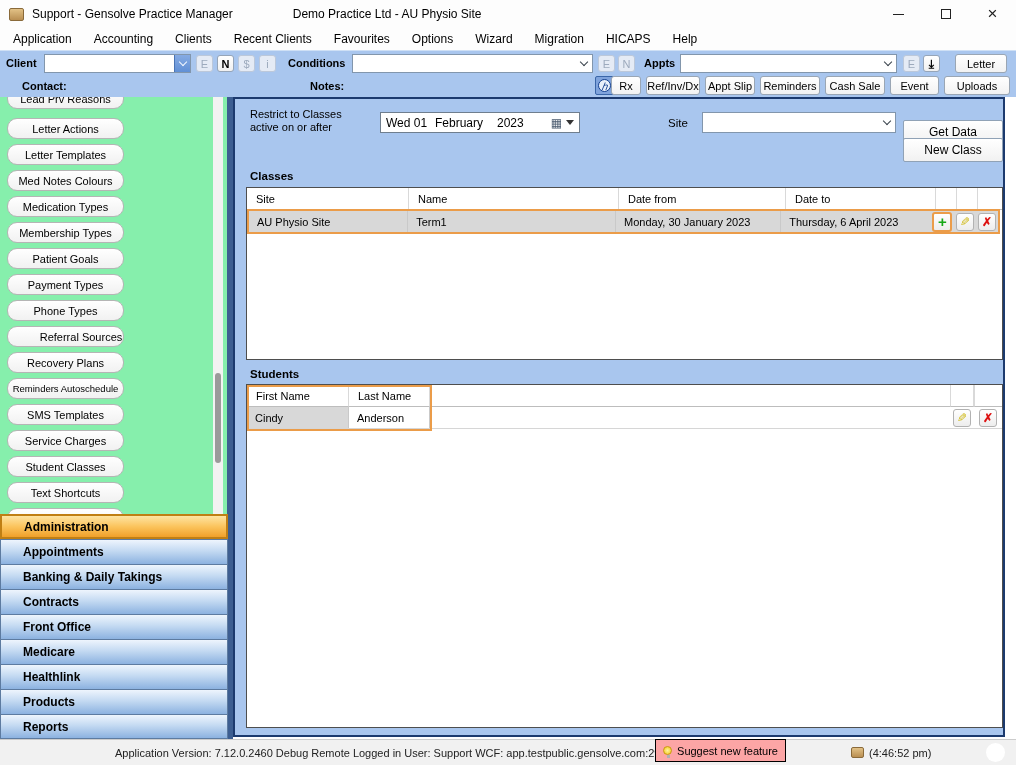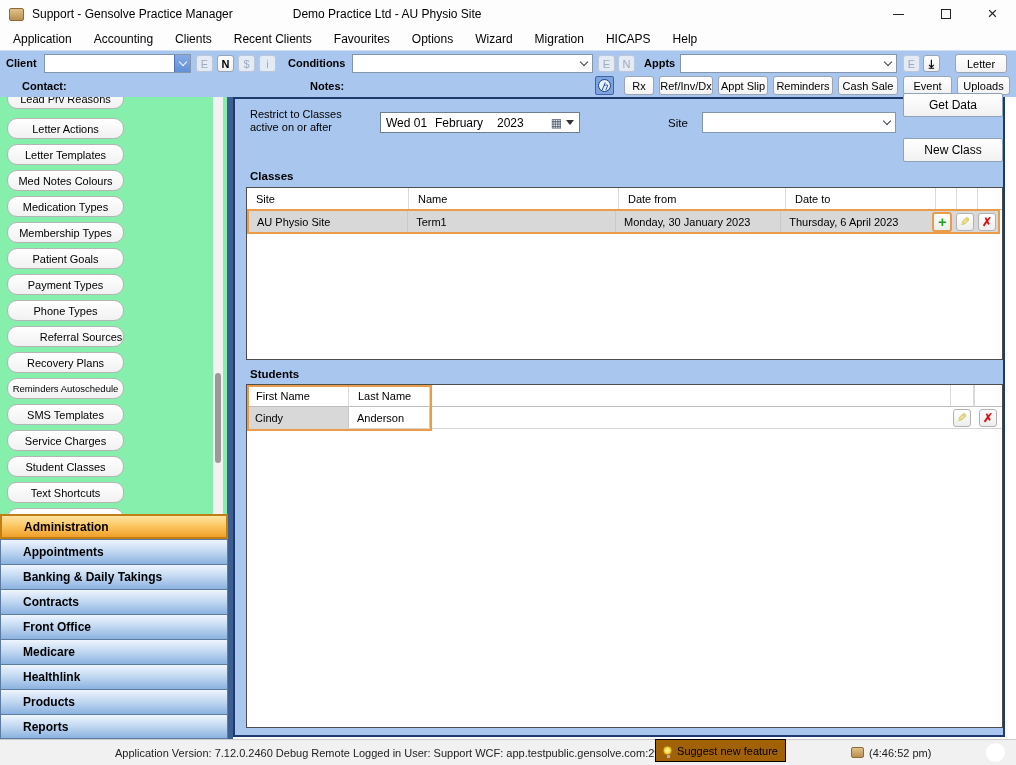--- a/index.html
+++ b/index.html
@@ -93,21 +93,21 @@
   .glyph-add { color:#17a817; font-weight:700; font-size:15px; line-height:12px; }
   .glyph-edit { color:#cdb60e; font-size:12px; transform:scaleX(-1); line-height:12px; }
   .glyph-del { color:#dd1111; font-weight:700; font-size:12px; font-family:"Liberation Serif",serif; line-height:12px; }
 
   .stu-sel { position:absolute; left:0; top:0; width:185px; height:46px; border:2px solid #eb9c49; pointer-events:none; }
   .stu-row { position:absolute; left:0; top:22px; width:755px; height:22px; display:flex; align-items:center; border-bottom:1px solid #d6d6d6; }
 
   
   .statusbar { left:0; top:739px; width:1016px; height:26px; background:#f1f1f1; border-top:1px solid #cccccc; }
   .sb-text { position:absolute; font-size:11px; color:#222; top:7px; }
-  .suggest-btn { position:absolute; left:655px; top:-1px; width:131px; height:23px; background:#a16207; border:1px solid #000;
+  .suggest-btn { position:absolute; left:655px; top:-1px; width:131px; height:23px; background:#fca5a5; border:1px solid #000;
                  display:flex; align-items:center; justify-content:center; gap:5px; font-size:11px; }
   .bulb { width:9px; height:9px; border-radius:50%; background:radial-gradient(#fff3a0,#f3c613); border:1px solid #c89a10; position:relative; }
   .bulb:after { content:""; position:absolute; left:2.5px; top:8px; width:3px; height:3px; background:#b0b0b0; }
   .sb-icon { position:absolute; left:851px; top:7px; width:13px; height:11px; border-radius:2px;
              background:linear-gradient(#e2c186,#b98f52); border:1px solid #8a6a3a; }
   .sb-circle { position:absolute; left:986px; top:3px; width:19px; height:19px; border-radius:50%; background:#fff; }
 </style>
 </head>
 <body>
 
@@ -187,41 +187,41 @@
     <div class="hist-wrap" style="left:595px; top:1px;">
       <span class="hist-circle">ℎ</span>
     </div>
     <div class="btn-row" style="right:6px; top:1px;">
       <div class="wbtn" style="width:30px;">Rx</div>
       <div class="wbtn" style="width:54px;">Ref/Inv/Dx</div>
       <div class="wbtn" style="width:50px;">Appt Slip</div>
       <div class="wbtn" style="width:60px;">Reminders</div>
       <div class="wbtn" style="width:60px;">Cash Sale</div>
       <div class="wbtn" style="width:49px;">Event</div>
-      <div class="wbtn" style="width:53px;">Uploads</div>
+      <div class="wbtn" style="width:66px;">Uploads</div>
     </div>
   </div>
 
   <div class="abs sidebar-wrap">
     <div class="side-btn" style="top:-9px;">Lead Prv Reasons</div>
     <div class="side-btn" style="top:21px;">Letter Actions</div>
     <div class="side-btn" style="top:47px;">Letter Templates</div>
     <div class="side-btn" style="top:73px;">Med Notes Colours</div>
     <div class="side-btn" style="top:99px;">Medication Types</div>
     <div class="side-btn" style="top:125px;">Membership Types</div>
     <div class="side-btn" style="top:151px;">Patient Goals</div>
     <div class="side-btn" style="top:177px;">Payment Types</div>
     <div class="side-btn" style="top:203px;">Phone Types</div>
     <div class="side-btn" style="top:229px;padding-left:31px;">Referral Sources</div>
     <div class="side-btn" style="top:255px;">Recovery Plans</div>
     <div class="side-btn" style="top:281px; font-size:9.5px;">Reminders Autoschedule</div>
     <div class="side-btn" style="top:307px;">SMS Templates</div>
     <div class="side-btn" style="top:333px;">Service Charges</div>
     <div class="side-btn" style="top:359px;">Student Classes</div>
-    <div class="side-btn" style="top:385px;border-radius:9px;">Text Shortcuts</div>
+    <div class="side-btn" style="top:385px;">Text Shortcuts</div>
     <div class="side-btn" style="top:411px;"></div>
     <div class="vscroll">
       <span class="vthumb" style="top:276px; height:90px;"></span>
     </div>
   </div>
   <div class="abs splitter"></div>
 
   <div class="abs accordion">
     <div class="acc selected">Administration</div>
     <div class="acc">Appointments</div>
@@ -249,21 +249,21 @@
     <span class="tri-down"></span>
   </div>
 
   <span class="abs" style="left:668px; top:117px; font-size:11.5px;">Site</span>
   <div class="combo" style="left:702px; top:112px; width:194px; height:21px;">
     <span class="fill"></span>
     <span class="cbtn">
         <span class="chv"></span>
       </span>
   </div>
-  <div class="cmd-btn" style="left:903px; top:93px;">Get Data</div>
+  <div class="cmd-btn" style="left:903px; top:120px;">Get Data</div>
   <div class="cmd-btn" style="left:903px; top:138px;">New Class</div>
 
   <span class="abs bold-lbl" style="left:250px; top:170px;">Classes</span>
   <div class="grid" style="left:246px; top:187px; width:757px; height:173px;">
     <div class="g-hdr">
       <span class="g-hcell" style="width:162px;">Site</span>
       <span class="g-hcell" style="width:210px;">Name</span>
       <span class="g-hcell" style="width:167px;">Date from</span>
       <span class="g-hcell" style="width:150px;">Date to</span>
       <span class="g-hcell" style="width:21px;"></span>

